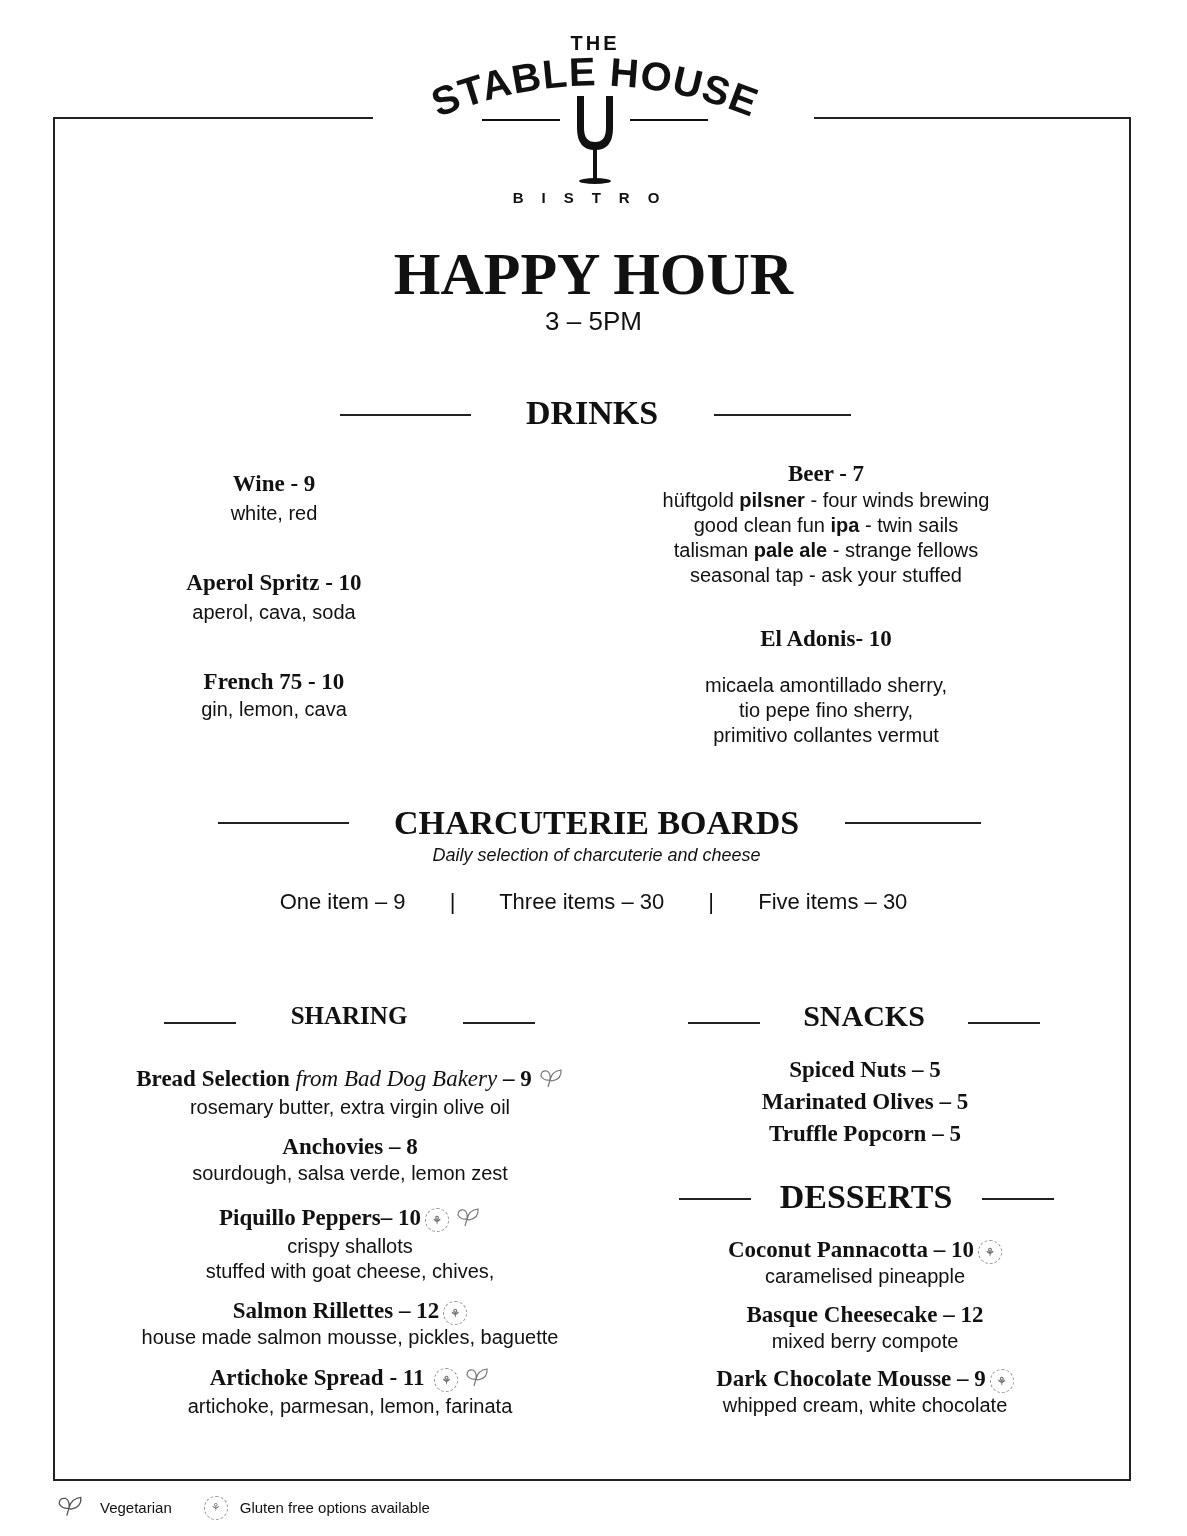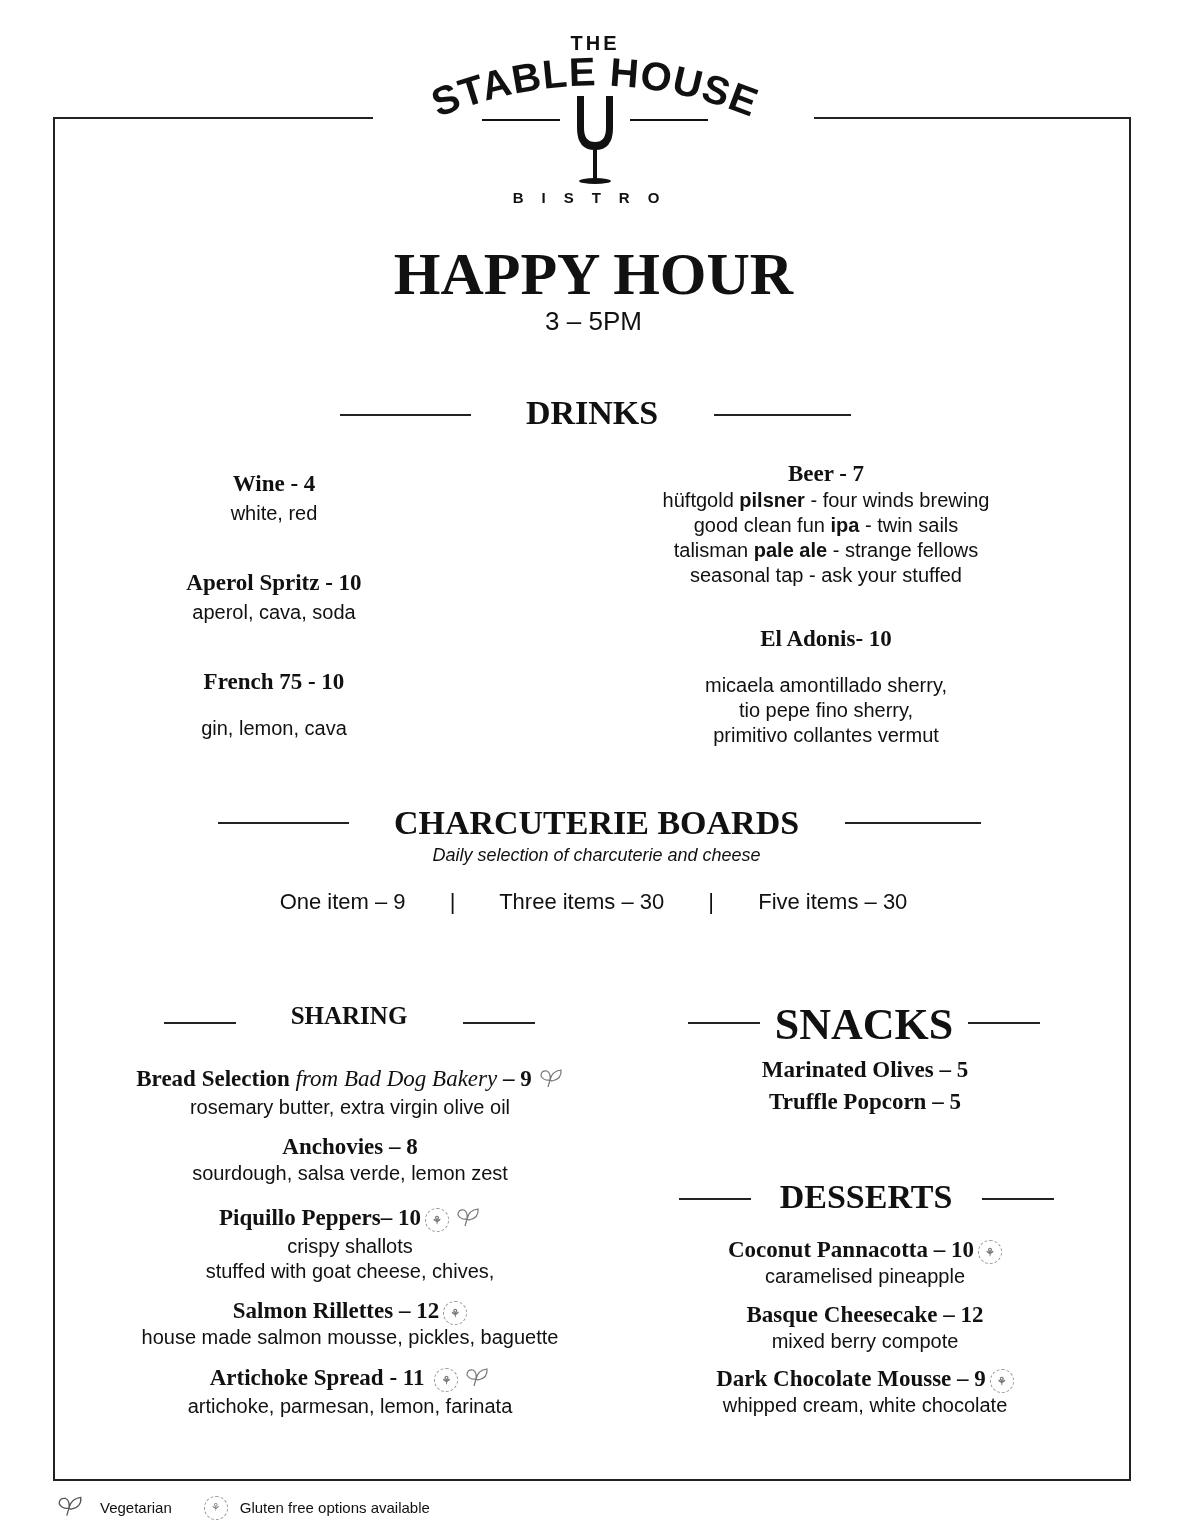--- a/index.html
+++ b/index.html
@@ -50,30 +50,30 @@
 </div>
 
 <div class="title">HAPPY HOUR</div>
 <div class="subtitle">3 – 5PM</div>
 
 <div class="hrule" style="left:340px;top:414px;width:131px;"></div>
 <div class="sec" style="left:471px;width:242px;top:394px;font-size:34px;">DRINKS</div>
 <div class="hrule" style="left:714px;top:414px;width:137px;"></div>
 
 <div class="block" style="left:124px;width:300px;top:470px;">
-  <div class="item-name">Wine - 4</div>
+  <div class="item-name">Wine - 9</div>
   <div class="item-desc" style="margin-top:3px;">white, red</div>
 </div>
 <div class="block" style="left:124px;width:300px;top:569px;">
   <div class="item-name">Aperol Spritz - 10</div>
   <div class="item-desc" style="margin-top:3px;">aperol, cava, soda</div>
 </div>
 <div class="block" style="left:124px;width:300px;top:668px;">
   <div class="item-name">French 75 - 10</div>
-  <div class="item-desc" style="margin-top:20px;">gin, lemon, cava</div>
+  <div class="item-desc" style="margin-top:1px;">gin, lemon, cava</div>
 </div>
 
 <div class="block" style="left:600px;width:452px;top:460px;">
   <div class="item-name">Beer - 7</div>
   <div class="item-desc"><span>hüftgold </span><b class="bold">pilsner</b><span> - four winds brewing</span></div>
   <div class="item-desc"><span>good clean fun </span><b class="bold">ipa</b><span> - twin sails</span></div>
   <div class="item-desc"><span>talisman </span><b class="bold">pale ale</b><span> - strange fellows</span></div>
   <div class="item-desc"><span>seasonal tap - ask your stuffed</span></div>
 </div>
 
@@ -122,23 +122,24 @@
   <div class="item-desc">house made salmon mousse, pickles, baguette</div>
 </div>
 <div class="block" style="left:60px;width:580px;top:1364px;">
   <div class="item-name"><span>Artichoke Spread - 11</span> <span class="icon gf">⚘</span><span class="icon veg"><svg width="26" height="20" viewBox="0 0 26 20">
           <path d="M3 8 Q3 2 9 3 Q13 5 12 12 Q6 13 3 8 Z M12 12 Q14 3 23 2 Q24 11 14 13 Z M12 12 L10 19" fill="none" stroke="#777" stroke-width="1.2"></path>
         </svg></span></div>
   <div class="item-desc">artichoke, parmesan, lemon, farinata</div>
 </div>
 
 <div class="hrule" style="left:688px;top:1022px;width:72px;"></div>
-<div class="sec" style="left:760px;width:208px;top:999px;font-size:44px;font-family:Liberation Serif, serif;">SNACKS</div>
+<div class="sec" style="left:760px;width:208px;top:999px;font-size:30px;font-family:Liberation Serif, serif;">SNACKS</div>
 <div class="hrule" style="left:968px;top:1022px;width:72px;"></div>
 <div class="block" style="left:680px;width:370px;top:1054px;">
+  <div class="item-name" style="line-height:32px;">Spiced Nuts – 5</div>
   <div class="item-name" style="line-height:32px;">Marinated Olives – 5</div>
   <div class="item-name" style="line-height:32px;">Truffle Popcorn – 5</div>
 </div>
 
 <div class="hrule" style="left:679px;top:1198px;width:72px;"></div>
 <div class="sec" style="left:751px;width:230px;top:1178px;font-size:34px;">DESSERTS</div>
 <div class="hrule" style="left:982px;top:1198px;width:72px;"></div>
 
 <div class="block" style="left:670px;width:390px;top:1236px;">
   <div class="item-name"><span>Coconut Pannacotta – 10</span><span class="icon gf">⚘</span></div>

